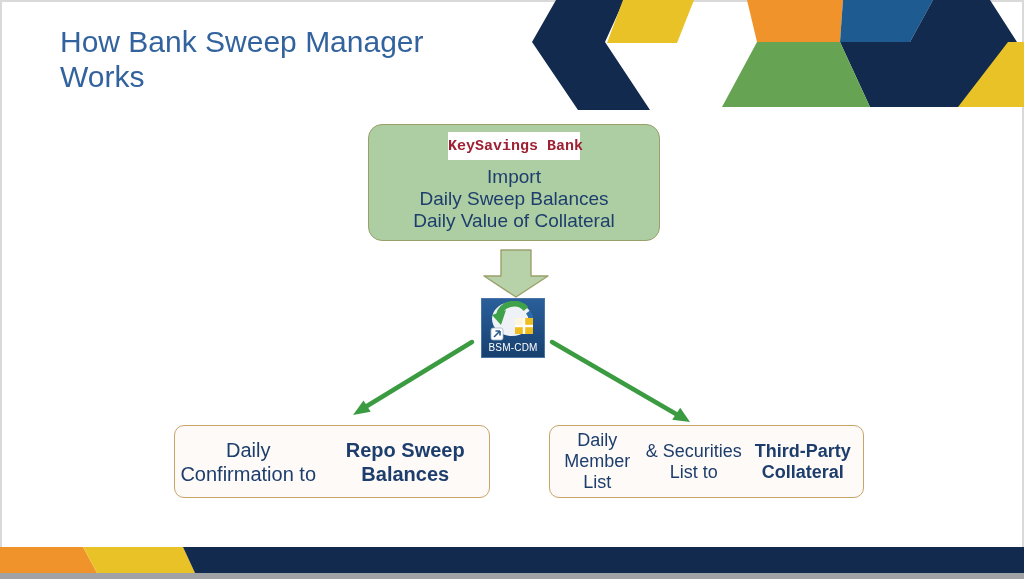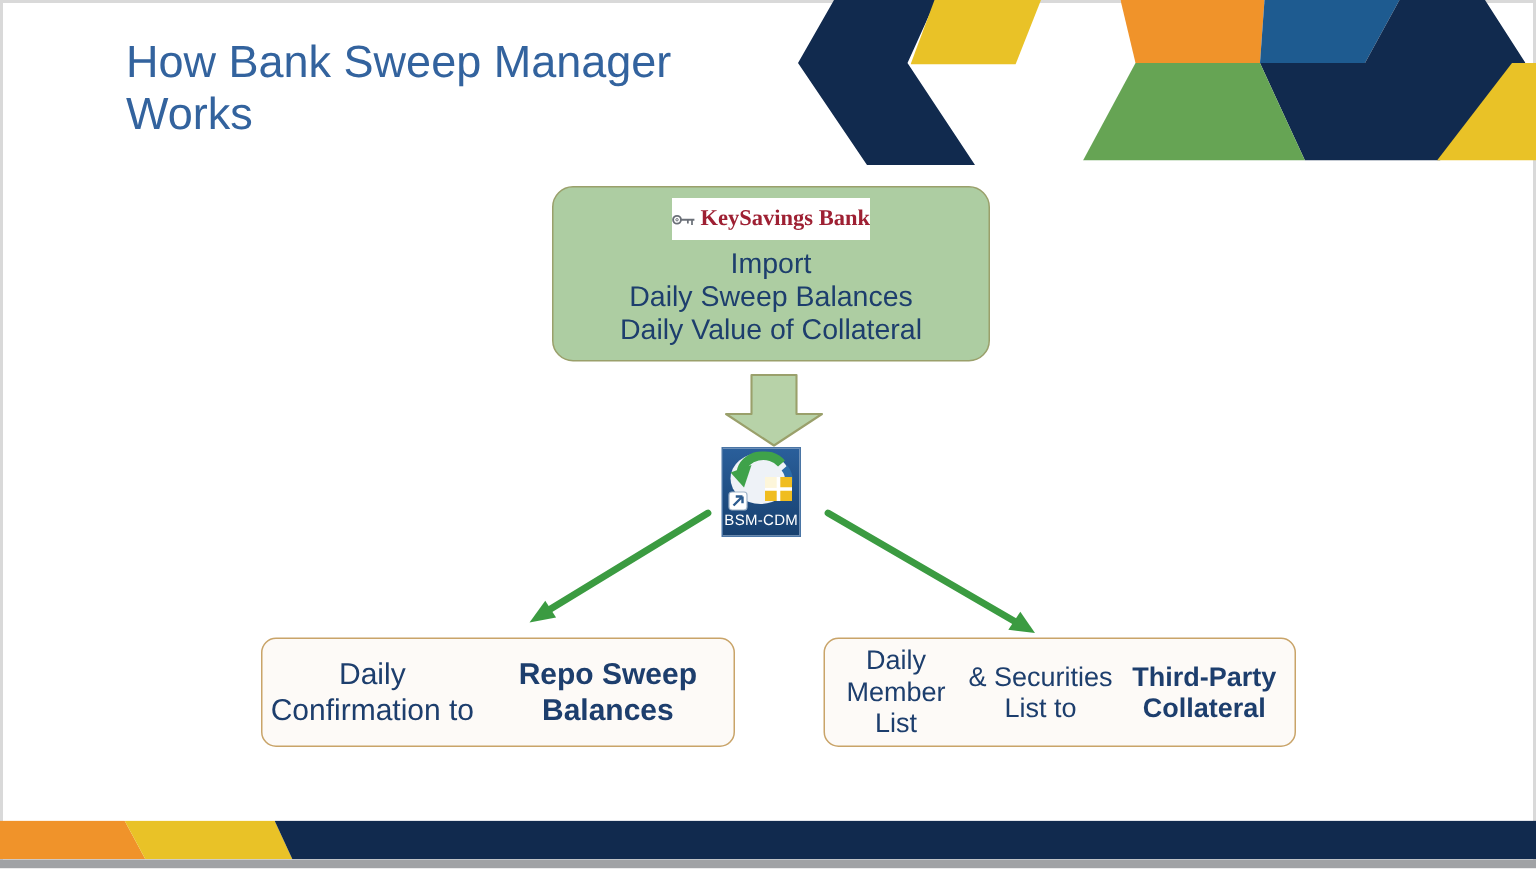--- a/index.html
+++ b/index.html
@@ -9,21 +9,21 @@
     --blue-mid:#1e5b90; --title-blue:#33639e; --text-navy:#1d3e6d;
     --node-green-fill:#adcda2; --node-border-olive:#9aa06b; --node-border-tan:#c9a469;
     --flow-arrow-green:#3b9b41; --logo-red:#9e2033; --icon-blue:#1d4e88;
   }
   .slide{
     position:relative; width:1024px; height:579px; background:#ffffff;
     overflow:hidden; font-family:"Liberation Sans", sans-serif;
     box-shadow: inset 0 0 0 2px #d9d9d9;
   }
   .title{
-    position:absolute; left:84px; top:24px; width:440px;
+    position:absolute; left:60px; top:24px; width:440px;
     font-size:30px; line-height:35px; font-weight:400; color:var(--title-blue);
   }
   
   .decor-top{position:absolute; left:520px; top:0; width:504px; height:112px;}
   .decor-top .shp{position:absolute; left:0; top:0; width:504px; height:112px;}
   .shp.navy-chevron{background:var(--navy);
     clip-path:polygon(36px 0,104px 0,85px 42px,130px 110px,58px 110px,12px 42px);}
   .shp.gold-para-left{background:var(--gold);
     clip-path:polygon(103px 0,174px 0,157px 43px,87px 43px);}
   .shp.orange-trap{background:var(--orange);
@@ -40,29 +40,29 @@
   .bank-box{
     position:absolute; left:368px; top:124px; width:292px; height:117px;
     background:var(--node-green-fill); border:1px solid var(--node-border-olive);
     border-radius:14px; text-align:center;
   }
   .logo-strip{
     width:132px; height:28px; margin:7px auto 6px auto; background:#ffffff;
     display:flex; align-items:center; justify-content:center; gap:3px;
   }
   .logo-text{
-    font-family:Liberation Serif, serif; font-size:15px; font-weight:600;
+    font-family:Liberation Mono, monospace; font-size:15px; font-weight:600;
     color:var(--logo-red); white-space:nowrap;
   }
   .bank-lines{font-size:19px; font-weight:400; color:var(--text-navy); line-height:22px;}
   
   .block-arrow{position:absolute; left:483px; top:249px;}
   
   .app-icon{
-    position:absolute; left:481px; top:298px; width:53px; height:60px;
+    position:absolute; left:481px; top:298px; width:64px; height:60px;
     background:linear-gradient(#2a5f9b,#17406f); border:1px solid #4a75a5;
     display:flex; flex-direction:column; align-items:center; justify-content:flex-start;
     padding-top:2px;
   }
   .app-icon .label{font-size:10px; color:#ffffff; margin-top:1px; letter-spacing:.2px;}
   
   .diag-arrows{position:absolute; left:330px; top:330px;}
   
   .node{
     position:absolute; background:#fdfaf7; border:1.5px solid var(--node-border-tan);

